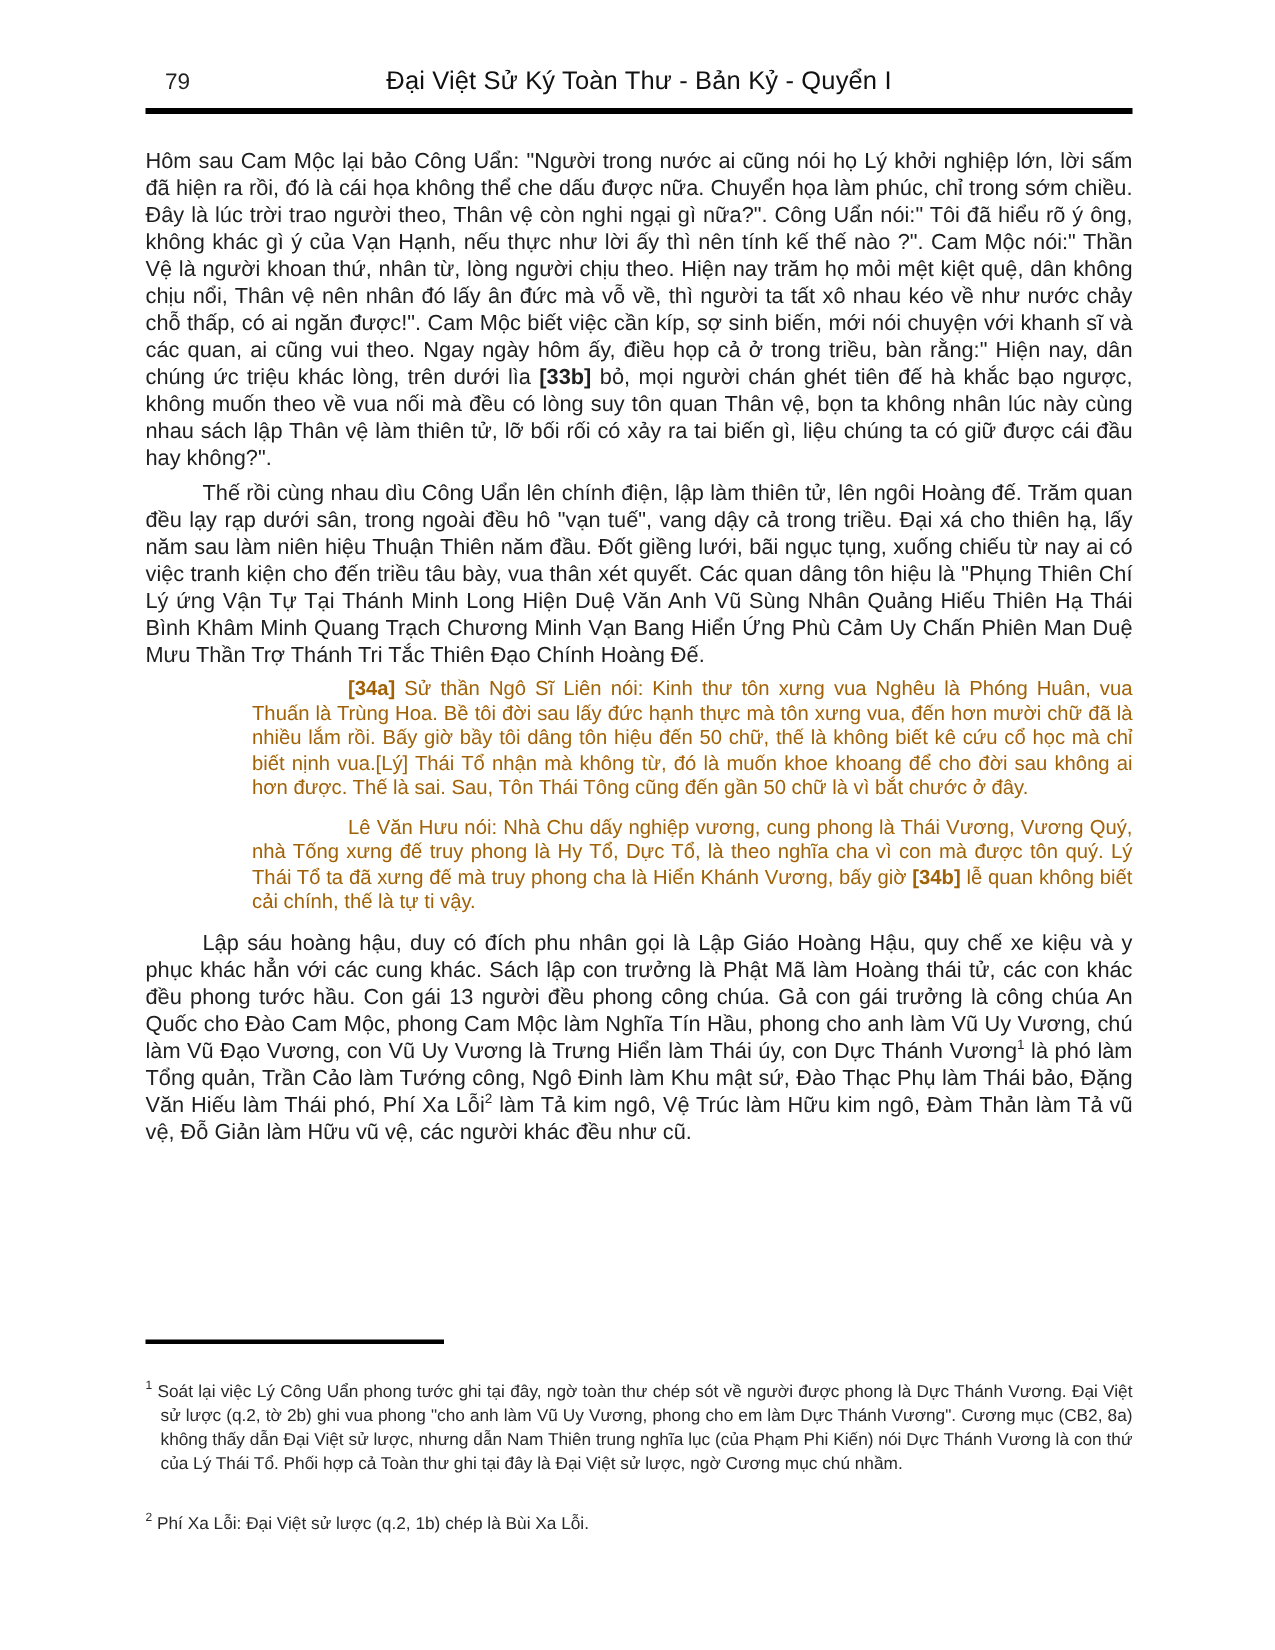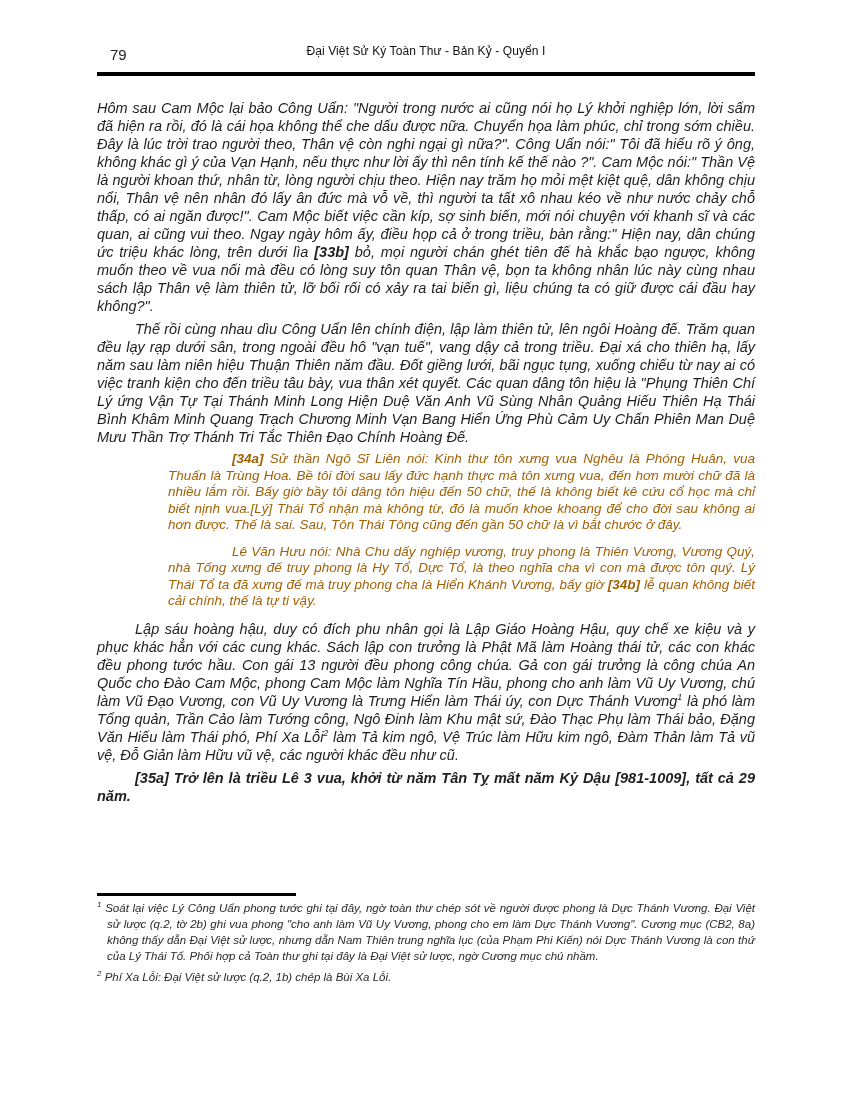--- a/index.html
+++ b/index.html
@@ -12,35 +12,35 @@
     color: #1f1f1f;
     overflow: hidden;
   }
   .margins { padding: 44px 95px 0 97px; }
   .header { position: relative; height: 22px; }
   .page-number {
     position: absolute; left: 13px; top: 2px;
     font-size: 15px; color: #222;
   }
   .header-title {
-    text-align: center; font-size: 12px; color: #111;
+    text-align: center; font-size: 17px; color: #111;
     letter-spacing: 0.1px;
   }
   .header-rule {
     border: none; border-top: 4px solid #000;
     margin: 6px 0 0 0;
   }
   .content {
     margin-top: 23px;
     font-size: 14.5px;
     line-height: 18px;
     text-align: justify;
     color: #1f1f1f;
   }
-  p { margin: 0 0 5px 0; font-style: italic; }
+  p { margin: 0 0 5px 0; }
   .body-para { text-indent: 38px; }
   .no-indent { text-indent: 0; }
   .quote {
     margin: 4px 0 10px 71px;
     font-size: 13.5px;
     line-height: 16.5px;
     text-indent: 64px;
     color: #a16207;
   }
   .bold-marker { font-weight: bold; }
@@ -54,21 +54,21 @@
     position: absolute;
     left: 97px; right: 95px;
     top: 893px;
   }
   .footnote-rule {
     border: none; border-top: 3px solid #000;
     width: 199px;
     margin: 0;
   }
   .footnote {
-    margin-top: 4px;
+    margin-top: 24px;
     font-size: 11.5px;
     line-height: 16px;
     text-align: justify;
     color: #2a2a2a;
     padding-left: 10px;
     text-indent: -10px;
   }
   .footnote sup.ref { font-size: 8px; }
 </style>
 </head>
@@ -85,26 +85,25 @@
 
     <div class="content">
 
       <p class="body-para no-indent"><span>Hôm sau Cam Mộc lại bảo Công Uẩn: "Người trong nước ai cũng nói họ Lý khởi nghiệp lớn, lời sấm đã hiện ra rồi, đó là cái họa không thể che dấu được nữa. Chuyển họa làm phúc, chỉ trong sớm chiều. Đây là lúc trời trao người theo, Thân vệ còn nghi ngại gì nữa?". Công Uẩn nói:" Tôi đã hiểu rõ ý ông, không khác gì ý của Vạn Hạnh, nếu thực như lời ấy thì nên tính kế thế nào ?". Cam Mộc nói:" Thần Vệ là người khoan thứ, nhân từ, lòng người chịu theo. Hiện nay trăm họ mỏi mệt kiệt quệ, dân không chịu nổi, Thân vệ nên nhân đó lấy ân đức mà vỗ về, thì người ta tất xô nhau kéo về như nước chảy chỗ thấp, có ai ngăn được!". Cam Mộc biết việc cần kíp, sợ sinh biến, mới nói chuyện với khanh sĩ và các quan, ai cũng vui theo. Ngay ngày hôm ấy, điều họp cả ở trong triều, bàn rằng:" Hiện nay, dân chúng ức triệu khác lòng, trên dưới lìa </span><span class="bold-marker">[33b]</span><span> bỏ, mọi người chán ghét tiên đế hà khắc bạo ngược, không muốn theo về vua nối mà đều có lòng suy tôn quan Thân vệ, bọn ta không nhân lúc này cùng nhau sách lập Thân vệ làm thiên tử, lỡ bối rối có xảy ra tai biến gì, liệu chúng ta có giữ được cái đầu hay không?".</span></p>
 
       <p class="body-para"><span>Thế rồi cùng nhau dìu Công Uẩn lên chính điện, lập làm thiên tử, lên ngôi Hoàng đế. Trăm quan đều lạy rạp dưới sân, trong ngoài đều hô "vạn tuế", vang dậy cả trong triều. Đại xá cho thiên hạ, lấy năm sau làm niên hiệu Thuận Thiên năm đầu. Đốt giềng lưới, bãi ngục tụng, xuống chiếu từ nay ai có việc tranh kiện cho đến triều tâu bày, vua thân xét quyết. Các quan dâng tôn hiệu là "Phụng Thiên Chí Lý ứng Vận Tự Tại Thánh Minh Long Hiện Duệ Văn Anh Vũ Sùng Nhân Quảng Hiếu Thiên Hạ Thái Bình Khâm Minh Quang Trạch Chương Minh Vạn Bang Hiển Ứng Phù Cảm Uy Chấn Phiên Man Duệ Mưu Thần Trợ Thánh Tri Tắc Thiên Đạo Chính Hoàng Đế.</span></p>
 
       <p class="quote"><span class="bold-marker">[34a]</span><span> Sử thần Ngô Sĩ Liên nói: Kinh thư tôn xưng vua Nghêu là Phóng Huân, vua Thuấn là Trùng Hoa. Bề tôi đời sau lấy đức hạnh thực mà tôn xưng vua, đến hơn mười chữ đã là nhiều lắm rồi. Bấy giờ bầy tôi dâng tôn hiệu đến 50 chữ, thế là không biết kê cứu cổ học mà chỉ biết nịnh vua.[Lý] Thái Tổ nhận mà không từ, đó là muốn khoe khoang để cho đời sau không ai hơn được. Thế là sai. Sau, Tôn Thái Tông cũng đến gần 50 chữ là vì bắt chước ở đây.</span></p>
 
 
-      <p class="quote"><span>Lê Văn Hưu nói: Nhà Chu dấy nghiệp vương, truy phong là Thiên Vương, Vương Quý, nhà Tống xưng đế truy phong là Hy Tổ, Dực Tổ, là theo nghĩa cha vì con mà được tôn quý. Lý Thái Tổ ta đã xưng đế mà truy phong cha là Hiển Khánh Vương, bấy giờ </span><span class="bold-marker">[34b]</span><span> lễ quan không biết cải chính, thế là tự ti vậy.</span></p>
+      <p class="quote"><span>Lê Văn Hưu nói: Nhà Chu dấy nghiệp vương, cung phong là Thái Vương, Vương Quý, nhà Tống xưng đế truy phong là Hy Tổ, Dực Tổ, là theo nghĩa cha vì con mà được tôn quý. Lý Thái Tổ ta đã xưng đế mà truy phong cha là Hiển Khánh Vương, bấy giờ </span><span class="bold-marker">[34b]</span><span> lễ quan không biết cải chính, thế là tự ti vậy.</span></p>
 
       <p class="body-para"><span>Lập sáu hoàng hậu, duy có đích phu nhân gọi là Lập Giáo Hoàng Hậu, quy chế xe kiệu và y phục khác hẳn với các cung khác. Sách lập con trưởng là Phật Mã làm Hoàng thái tử, các con khác đều phong tước hầu. Con gái 13 người đều phong công chúa. Gả con gái trưởng là công chúa An Quốc cho Đào Cam Mộc, phong Cam Mộc làm Nghĩa Tín Hầu, phong cho anh làm Vũ Uy Vương, chú làm Vũ Đạo Vương, con Vũ Uy Vương là Trưng Hiển làm Thái úy, con Dực Thánh Vương</span><sup class="ref">1</sup><span> là phó làm Tổng quản, Trần Cảo làm Tướng công, Ngô Đinh làm Khu mật sứ, Đào Thạc Phụ làm Thái bảo, Đặng Văn Hiếu làm Thái phó, Phí Xa Lỗi</span><sup class="ref">2</sup><span> làm Tả kim ngô, Vệ Trúc làm Hữu kim ngô, Đàm Thản làm Tả vũ vệ, Đỗ Giản làm Hữu vũ vệ, các người khác đều như cũ.</span></p>
 
 
-      <p class="body-para final-para"><span>[35a] Trở lên là triều Lê 3 vua, khởi từ năm Tân Tỵ mất năm Kỷ Dậu [981-1009], tất cả 29 năm.</span></p>
 
     </div>
   </div>
 
   <div class="footnote-block">
     <hr class="footnote-rule">
     <p class="footnote"><sup class="ref">1</sup><span> Soát lại việc Lý Công Uẩn phong tước ghi tại đây, ngờ toàn thư chép sót về người được phong là Dực Thánh Vương. Đại Việt sử lược (q.2, tờ 2b) ghi vua phong "cho anh làm Vũ Uy Vương, phong cho em làm Dực Thánh Vương". Cương mục (CB2, 8a) không thấy dẫn Đại Việt sử lược, nhưng dẫn Nam Thiên trung nghĩa lục (của Phạm Phi Kiến) nói Dực Thánh Vương là con thứ của Lý Thái Tổ. Phối hợp cả Toàn thư ghi tại đây là Đại Việt sử lược, ngờ Cương mục chú nhầm.</span></p>
     <p class="footnote"><sup class="ref">2</sup><span> Phí Xa Lỗi: Đại Việt sử lược (q.2, 1b) chép là Bùi Xa Lỗi.</span></p>
   </div>
 </div>

